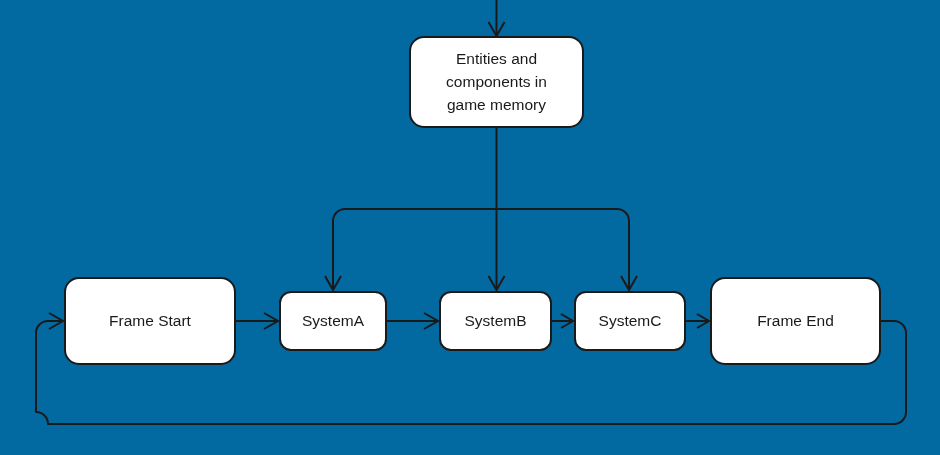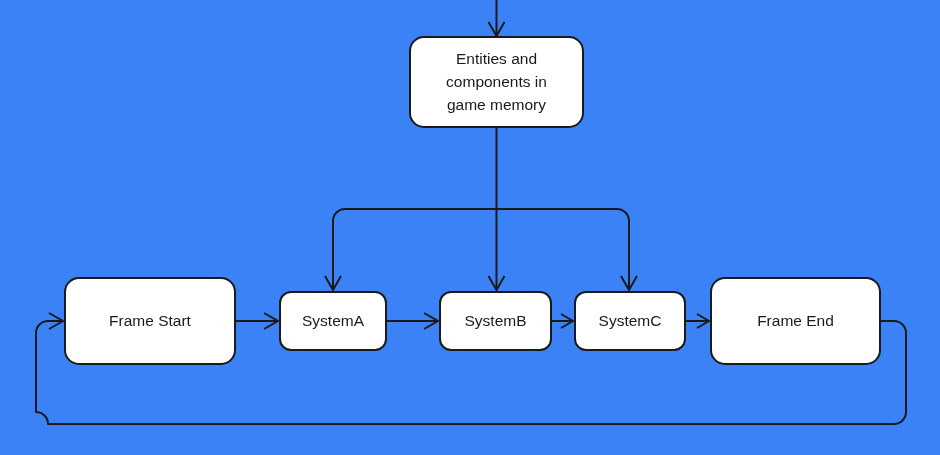--- a/index.html
+++ b/index.html
@@ -7,21 +7,21 @@
     padding: 0;
     background: #ffffff;
   }
   body {
     font-family: "Liberation Sans", sans-serif;
   }
   #diagram-root {
     position: relative;
     width: 940px;
     height: 455px;
-    background: #3b82f6;
+    background: #0369a1;
     overflow: hidden;
   }
   #diagram-svg {
     position: absolute;
     top: 0;
     left: 0;
     width: 940px;
     height: 455px;
     display: block;
   }

